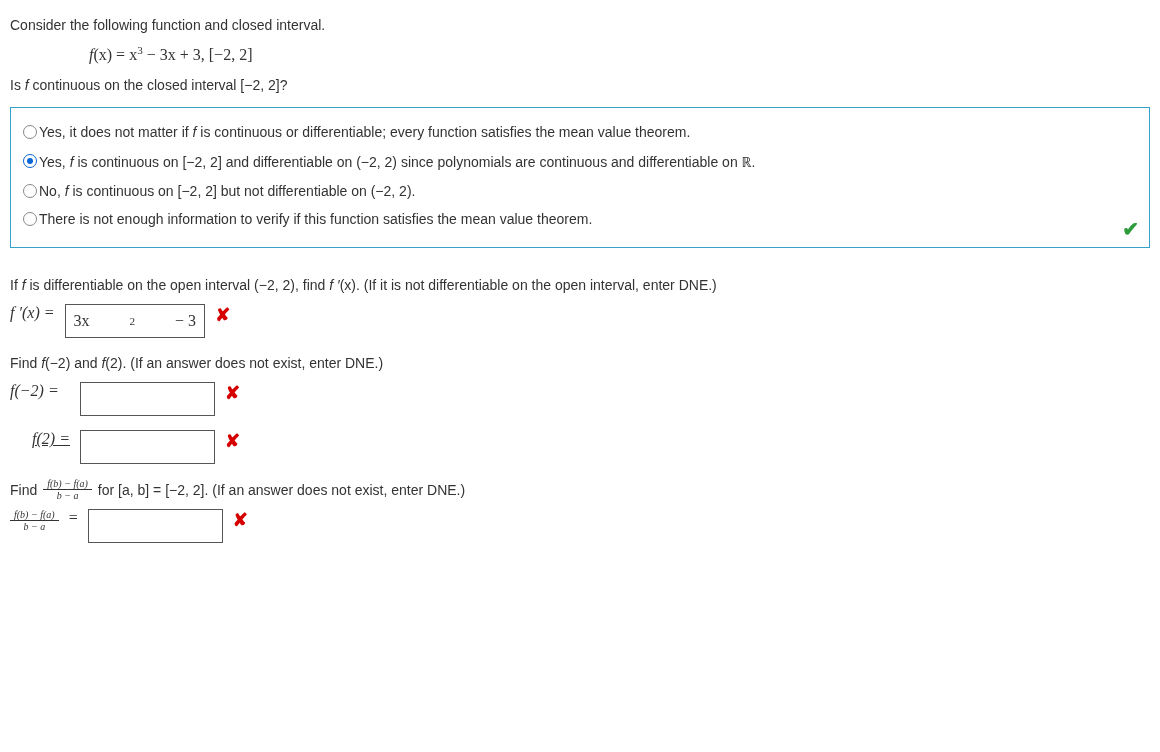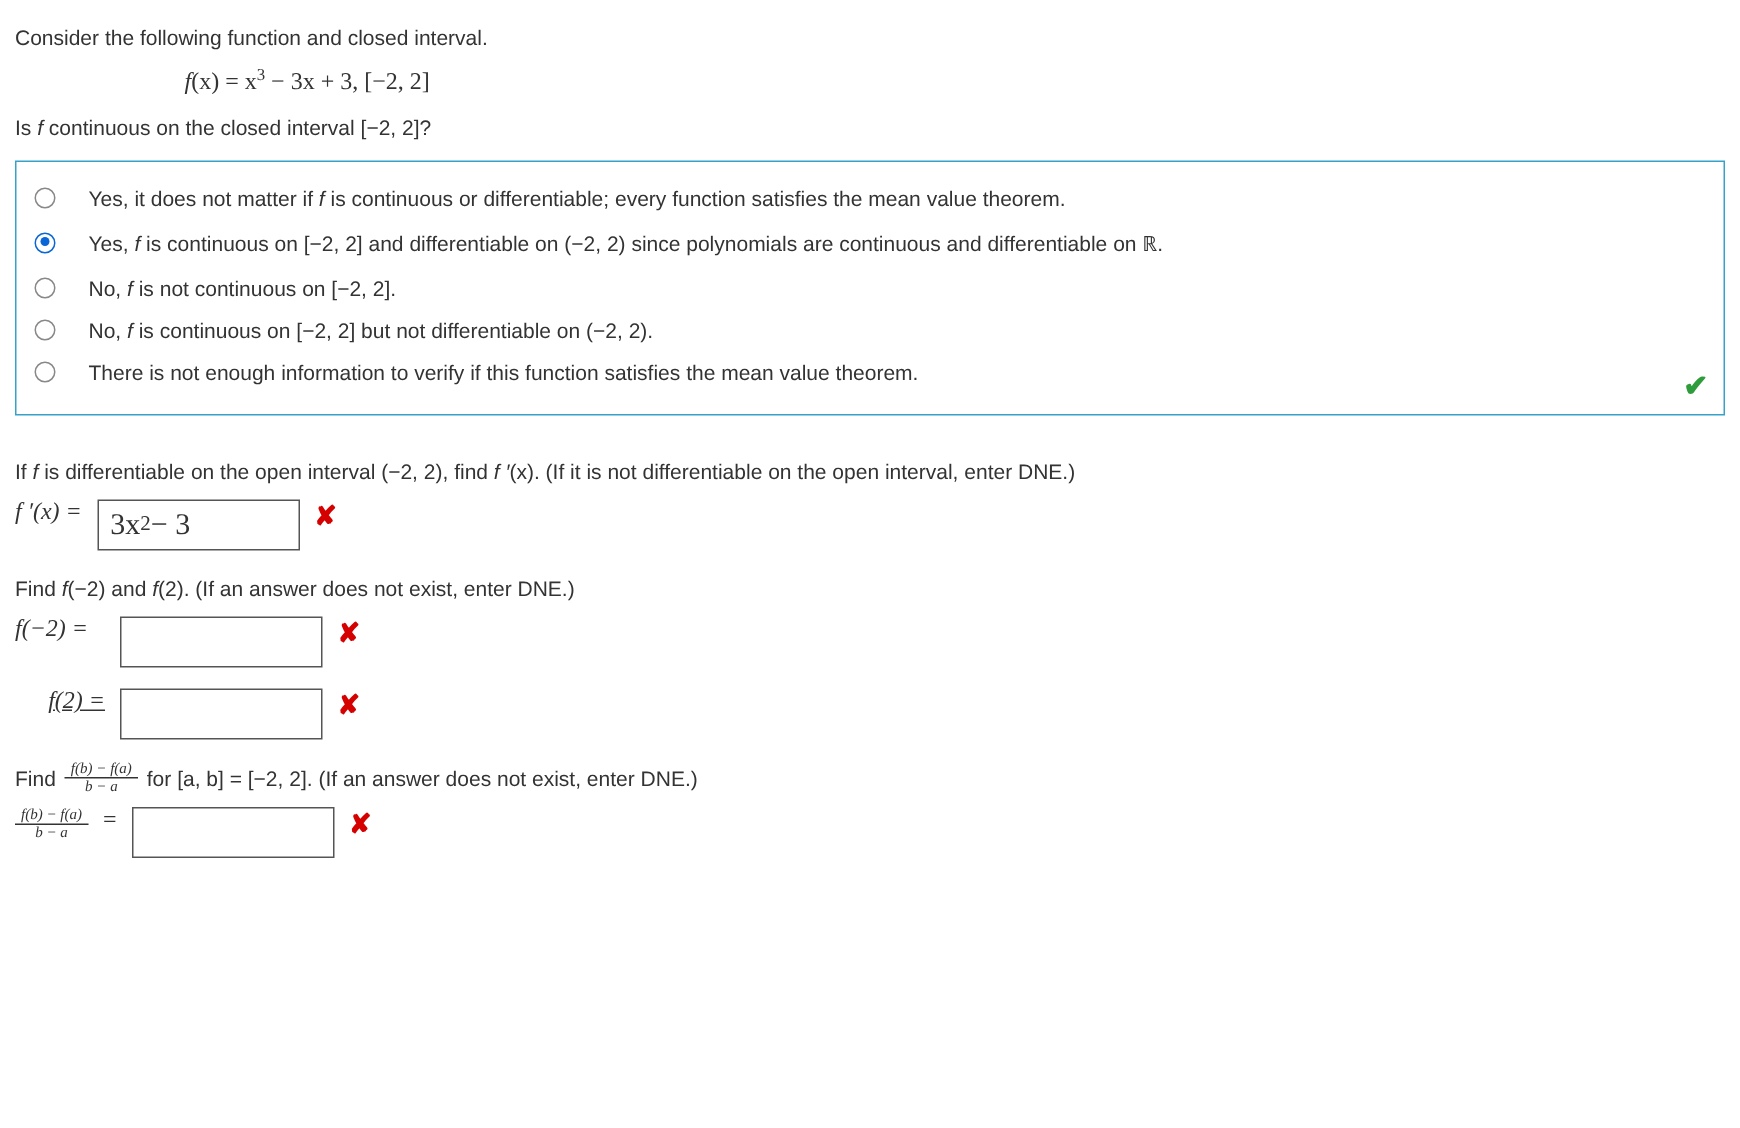--- a/index.html
+++ b/index.html
@@ -6,32 +6,32 @@
   body {
     margin: 0;
     padding: 8px 10px;
     font-family: Verdana, Geneva, sans-serif;
     font-size: 14px;
     color: #333;
     background: #fff;
     width: 1160px;
   }
   .line { margin: 6px 0; line-height: 1.6; }
-  .indent { margin-left: 113px; }
+  .indent { margin-left: 79px; }
   .italic { font-style: italic; }
   .options-box {
     border: 1px solid #36a2c9;
     padding: 10px 12px 14px 12px;
     margin: 10px 0 4px 0;
     position: relative;
   }
   .option-row {
     display: flex;
     align-items: center;
-    gap: 22px;
+    gap: 2px;
     padding: 6px 0;
   }
   .radio {
     width: 14px; height: 14px;
     border: 1.5px solid #888;
     border-radius: 50%;
     flex: 0 0 auto;
     position: relative;
   }
   .radio.selected { border-color: #0a66d6; }
@@ -54,23 +54,24 @@
     font-family: "Times New Roman", serif;
     font-style: italic;
     font-size: 16px;
   }
   .input-box {
     border: 1px solid #555;
     height: 30px;
     min-width: 135px;
     padding: 16px 8px;
     font-family: "Times New Roman", serif;
-    font-size: 20px;
+    font-size: 16px;
     display: flex;
     align-items: center;
+    gap: 40px;
   }
   .input-box.filled { font-style: normal; }
   .cross {
     color: #d50000;
     font-weight: bold;
     font-size: 18px;
   }
   .check-corner {
     position: absolute;
     right: 10px;
@@ -111,24 +112,20 @@
 </div>
 
 <div class="options-box">
   <div class="option-row">
     <div class="radio"></div>
     <div><span>Yes, it does not matter if </span><span class="italic">f </span><span>is continuous or differentiable; every function satisfies the mean value theorem.</span></div>
   </div>
   <div class="option-row">
     <div class="radio selected"></div>
     <div><span>Yes, </span><span class="italic">f </span><span>is continuous on [−2, 2] and differentiable on (−2, 2) since polynomials are continuous and differentiable on </span><span class="bbR">ℝ</span><span>.</span></div>
-  </div>
-  <div class="option-row">
-    <div class="radio"></div>
-    <div><span>No, </span><span class="italic">f </span><span>is not continuous on [−2, 2].</span></div>
   </div>
   <div class="option-row">
     <div class="radio"></div>
     <div><span>No, </span><span class="italic">f </span><span>is continuous on [−2, 2] but not differentiable on (−2, 2).</span></div>
   </div>
   <div class="option-row">
     <div class="radio"></div>
     <div><span>There is not enough information to verify if this function satisfies the mean value theorem.</span></div>
   </div>
   <div class="check-corner">✔</div>

